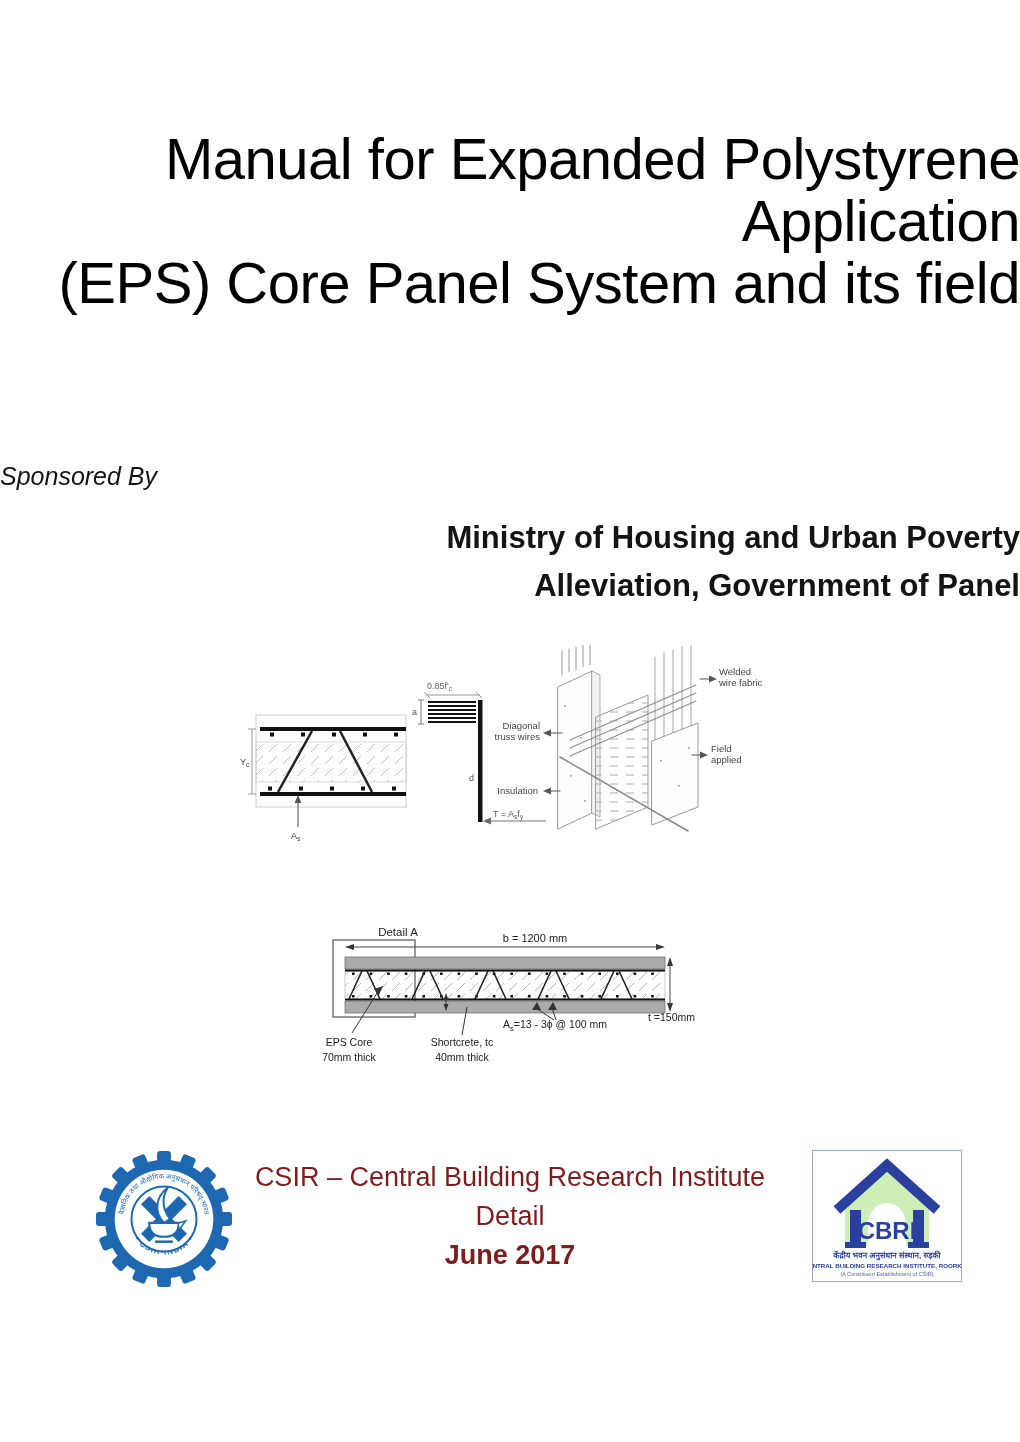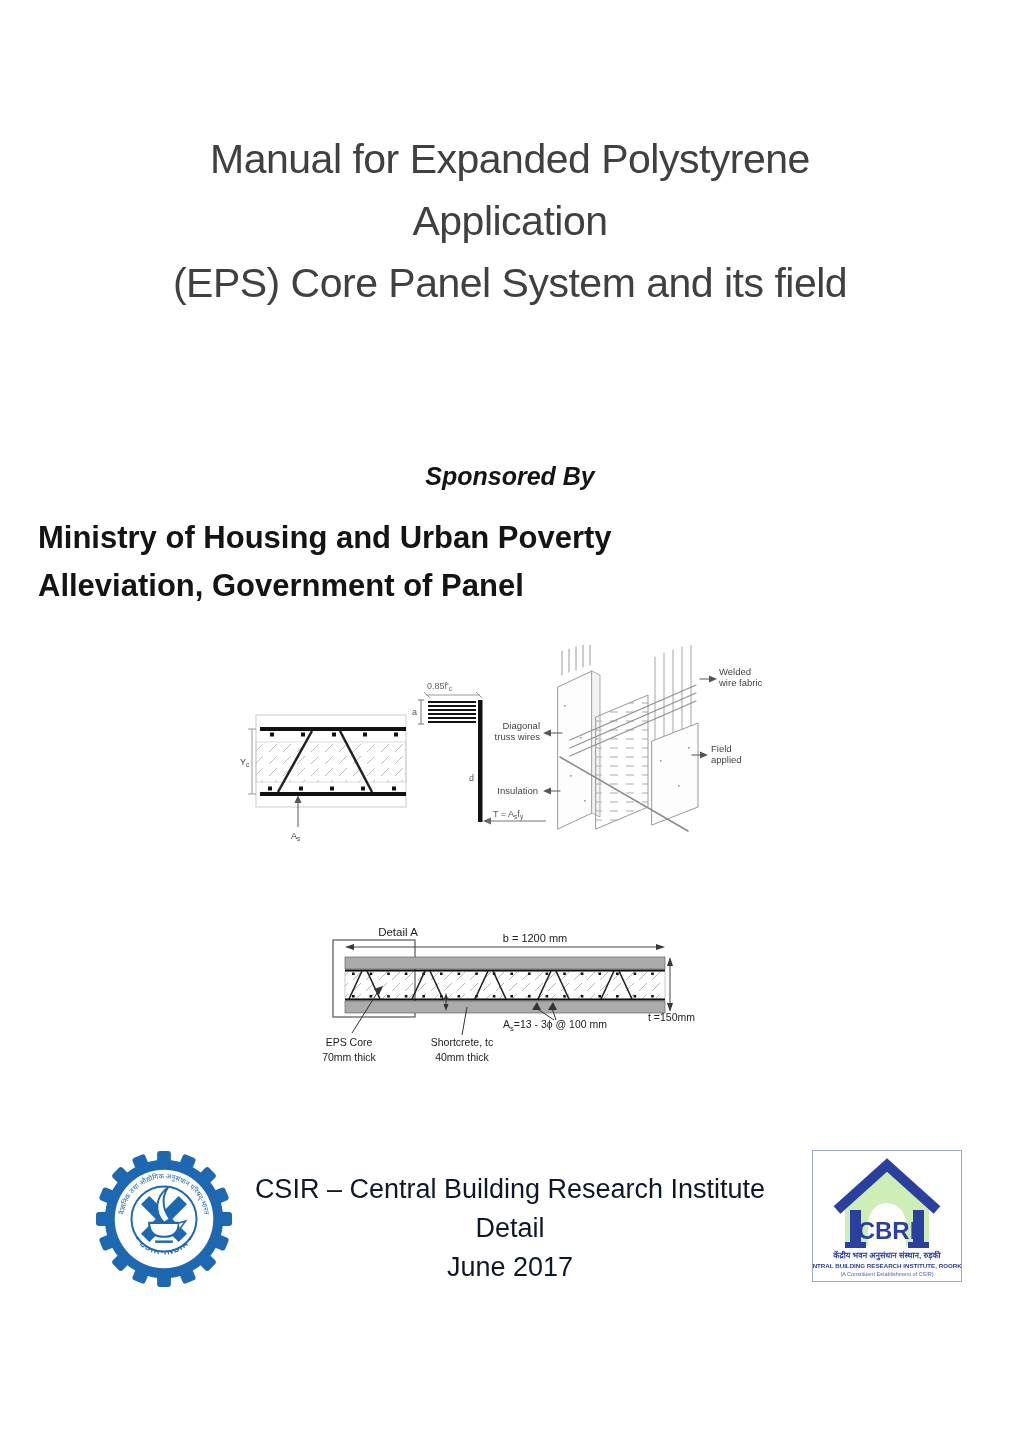--- a/index.html
+++ b/index.html
@@ -3,41 +3,41 @@
 <meta charset="utf-8">
 <style>
   html,body { margin:0; padding:0; }
   body {
     width:1020px; height:1442px; background:#ffffff; position:relative;
     font-family:"Liberation Sans", sans-serif; color:#111;
     overflow:hidden;
   }
   .abs { position:absolute; }
   .doc-title {
-    top:128px; left:0; right:0; text-align:center;
-    font-size:41px; line-height:62px; font-weight:400;
-    letter-spacing:-0.5px; color:#404040;
+    top:128px; left:0; right:0; text-align:right;
+    font-size:58px; line-height:62px; font-weight:400;
+    letter-spacing:-0.5px; color:#000000;
   }
   .sponsored {
-    top:462px; left:0; right:0; text-align:center;
-    font-style:italic; font-weight:700; font-size:25px; color:#141414;
+    top:462px; left:0; right:0; 
+    font-style:italic; font-weight:400; font-size:25px; color:#141414;
   }
   .ministry {
-    top:514px; left:0; right:0; text-align:left;
+    top:514px; left:0; right:0; text-align:right;
     font-weight:700; font-size:31px; line-height:48px; color:#141414;padding-left:38px;
   }
   .fig1 { left:240px; top:645px; width:540px; height:210px; }
   .fig2 { left:300px; top:915px; width:430px; height:155px; }
   .csir-logo { left:95px; top:1150px; width:138px; height:138px; }
   .cbri-logo { left:812px; top:1150px; width:150px; height:132px; }
   .footer-text {
     top:1158px; left:0; right:0; text-align:center;
-    font-size:27px; line-height:39px; color:#0f172a;margin-top:12px;
-  }
-  .footer-text .bold { font-weight:400; }
+    font-size:27px; line-height:39px; color:#7f1d1d;
+  }
+  .footer-text .bold { font-weight:700; }
   svg text { font-family:"Liberation Sans", sans-serif; }
 </style>
 </head>
 <body>
 
 <div class="abs doc-title">
   <div>Manual for Expanded Polystyrene</div>
   <div>Application</div>
   <div>(EPS) Core Panel System and its field</div>
 </div>

